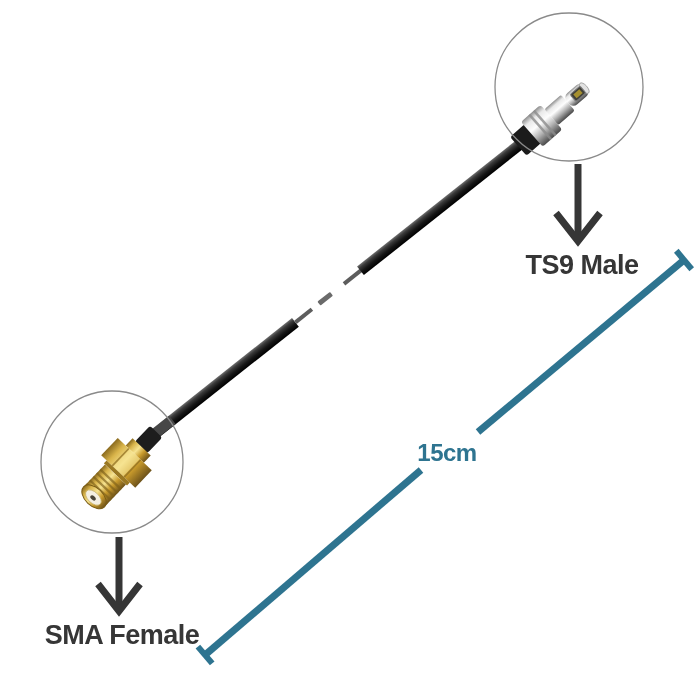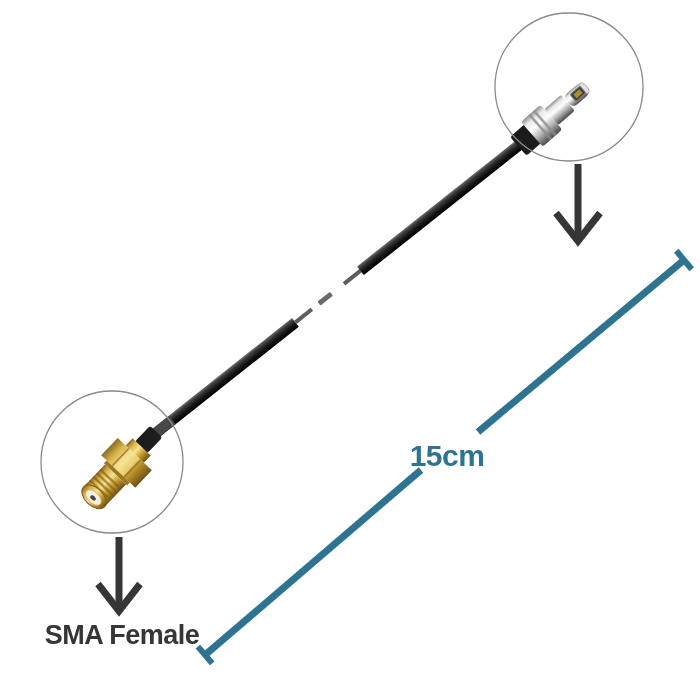--- a/index.html
+++ b/index.html
@@ -13,21 +13,21 @@
   .mag-circle { fill:none; stroke: var(--circle-outline,#8a8a8a); stroke-width:1.3; }
   .arrow line, .arrow polyline { stroke: var(--arrow,#363636); stroke-width:7; fill:none; stroke-linejoin:miter; }
   .dim line { stroke: var(--dimension-line,#2e7490); stroke-width:7; }
   .dim line.cap { stroke-width:6; }
   .label {
     position:absolute; font-weight:700; letter-spacing:-0.5px;
     color: var(--label-text,#363636); line-height:1; text-align:center;
   }
   .label-ts9 { left:502px; top:252px; width:160px; font-size:27px; }
   .label-sma { left:42px;  top:622px; width:160px; font-size:27px;text-align:center; }
-  .label-dim { left:377px; top:441px; width:140px; font-size:30px; color: var(--dimension-line,#2e7490); }
+  .label-dim { left:377px; top:441px; width:140px; font-size:24px; color: var(--dimension-line,#2e7490); }
 </style>
 </head>
 <body>
 
 <div class="stage">
 
   <svg width="700" height="700" viewBox="0 0 700 700">
     <defs>
       <linearGradient id="cableG" x1="0" y1="0" x2="0" y2="1">
         <stop offset="0" stop-color="#6e6e6e"></stop>
@@ -108,15 +108,16 @@
     </g>
 
     <g class="dim">
       <line x1="205" y1="655" x2="421" y2="470"></line>
       <line x1="478" y1="432" x2="684" y2="260"></line>
       <line class="cap" x1="197.9" y1="646.6" x2="212.2" y2="663.4"></line>
       <line class="cap" x1="676.3" y1="250.8" x2="691.7" y2="269.2"></line>
     </g>
   </svg>
 
+  <div class="label label-ts9">TS9 Male</div>
   <div class="label label-sma">SMA Female</div>
   <div class="label label-dim">15cm</div>
 </div>
 
 </body></html>

